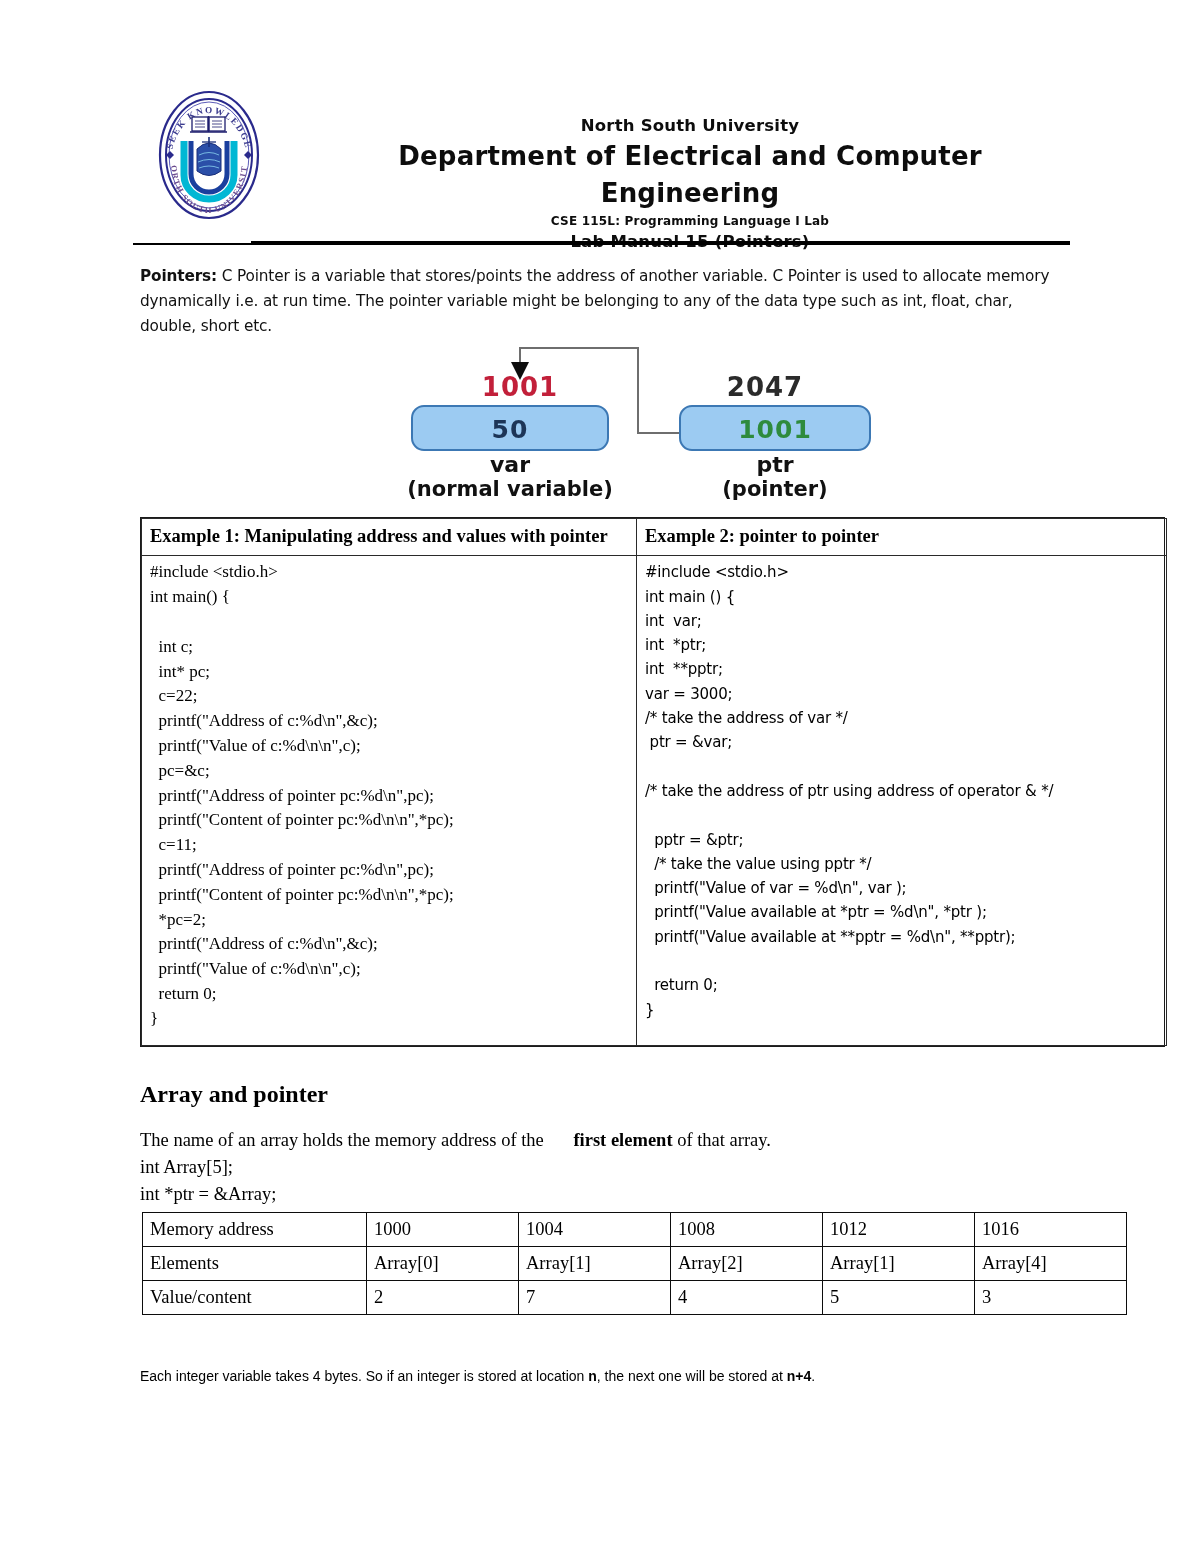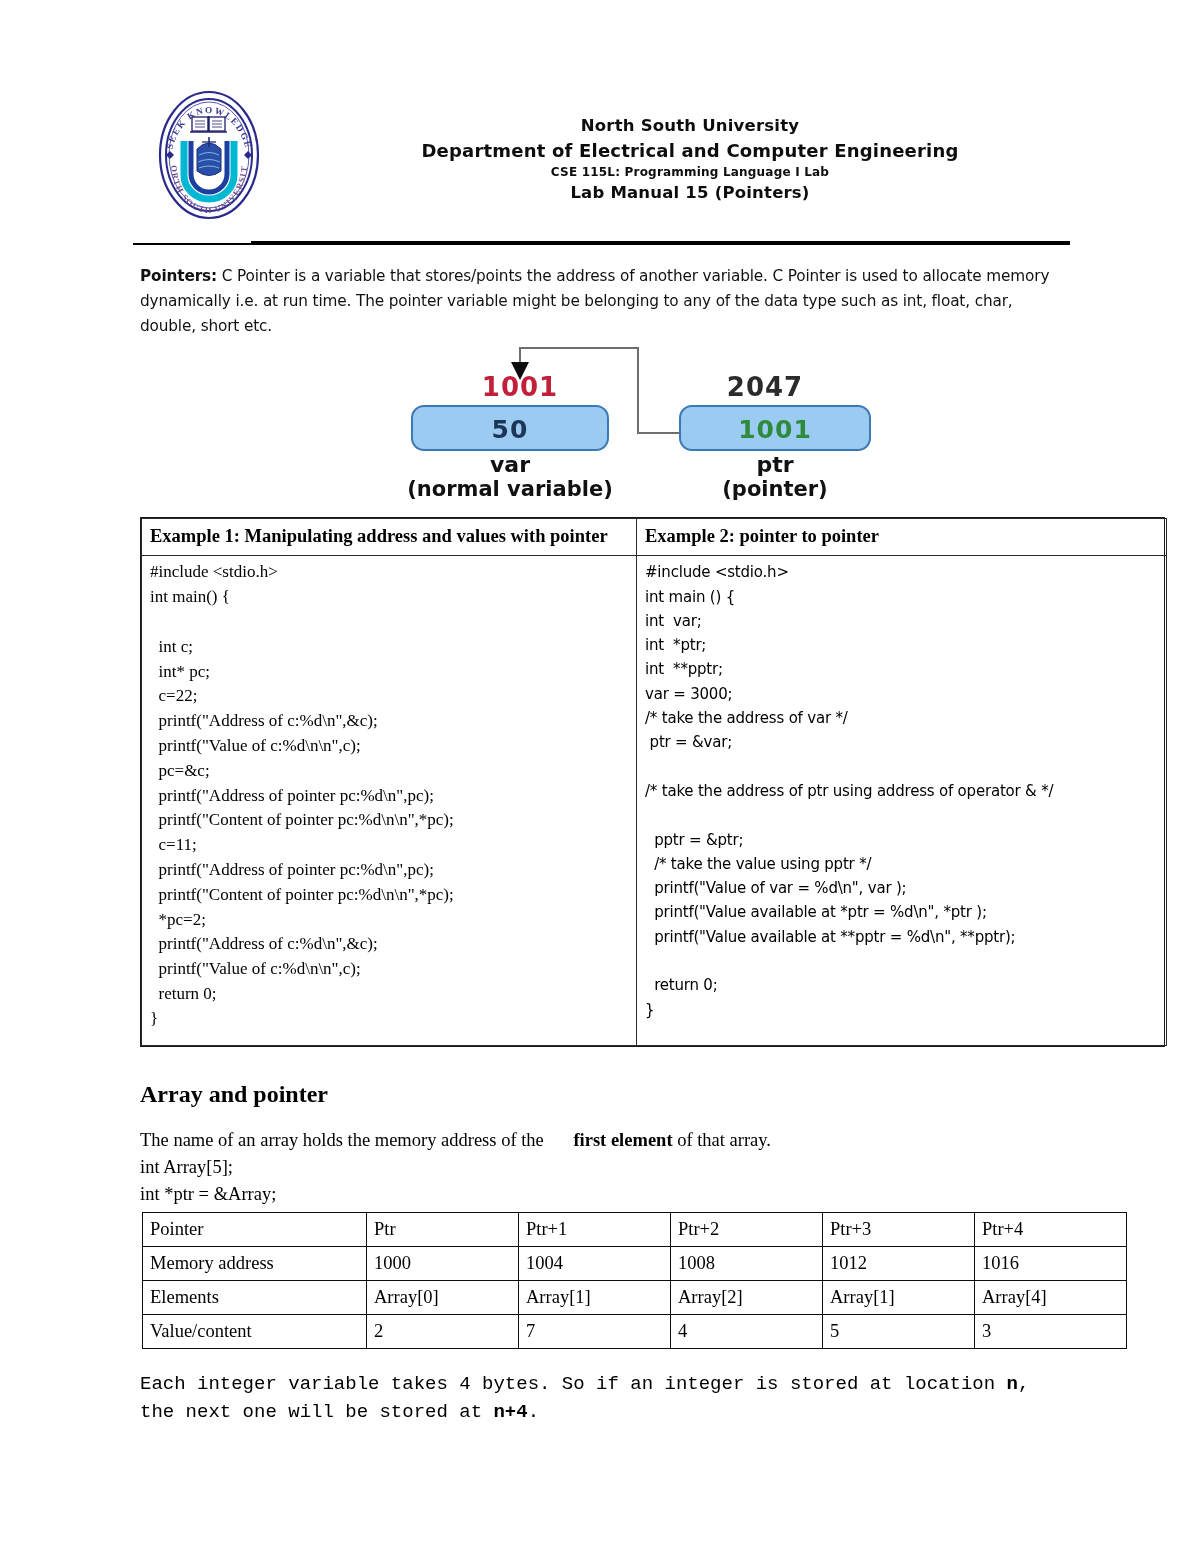--- a/index.html
+++ b/index.html
@@ -49,21 +49,21 @@
     font-family: "DejaVu Sans", sans-serif;
     font-weight: bold;
     color: #0d0d0d;
   }
   .header-text .hline {
     display: block;
     line-height: 1.44;
     letter-spacing: 0.2px;
   }
   .hl1 { font-size: 16.5px; }
-  .hl2 { font-size: 18px; }
+  .hl2 { font-size: 26px; }
   .hl3 { font-size: 12px; }
   .hl4 { font-size: 16.5px; }
 
   
   .rule-thin {
     position: absolute;
     left: 133px;
     top: 243px;
     width: 120px;
     height: 2px;
@@ -193,22 +193,22 @@
   }
   .ptr-table td.c0 { width: 212px; }
   .ptr-table td.cx { width: 140px; }
 
   
   .footnote {
     position: absolute;
     left: 140px;
     top: 1352px;
     width: 930px;
-    font-family: Liberation Mono, monospace;
-    font-size: 19px;
+    font-family: Liberation Sans, sans-serif;
+    font-size: 14px;
     line-height: 1.47;
   }
   .footnote b { font-weight: bold; }
 </style>
 </head>
 <body>
 
 <div class="page">
 
   <div class="header">
@@ -352,28 +352,20 @@
 
   <div class="array-sec">
     <h2 class="array-h">Array and pointer</h2>
     <p class="array-p"><span>The name of an array holds the memory address of the </span><b>first element</b><span> of that array.</span></p>
     <p class="array-p">int Array[5];</p>
     <p class="array-p">int *ptr = &amp;Array;</p>
   </div>
 
   <table class="ptr-table">
     <tbody>
-        <tr>
-      <td class="c0">Pointer</td>
-      <td class="cx">Ptr</td>
-      <td class="cx">Ptr+1</td>
-      <td class="cx">Ptr+2</td>
-      <td class="cx">Ptr+3</td>
-      <td class="cx">Ptr+4</td>
-    </tr>
     <tr>
       <td class="c0">Memory address</td>
       <td class="cx">1000</td>
       <td class="cx">1004</td>
       <td class="cx">1008</td>
       <td class="cx">1012</td>
       <td class="cx">1016</td>
     </tr>
     <tr>
       <td class="c0">Elements</td>

